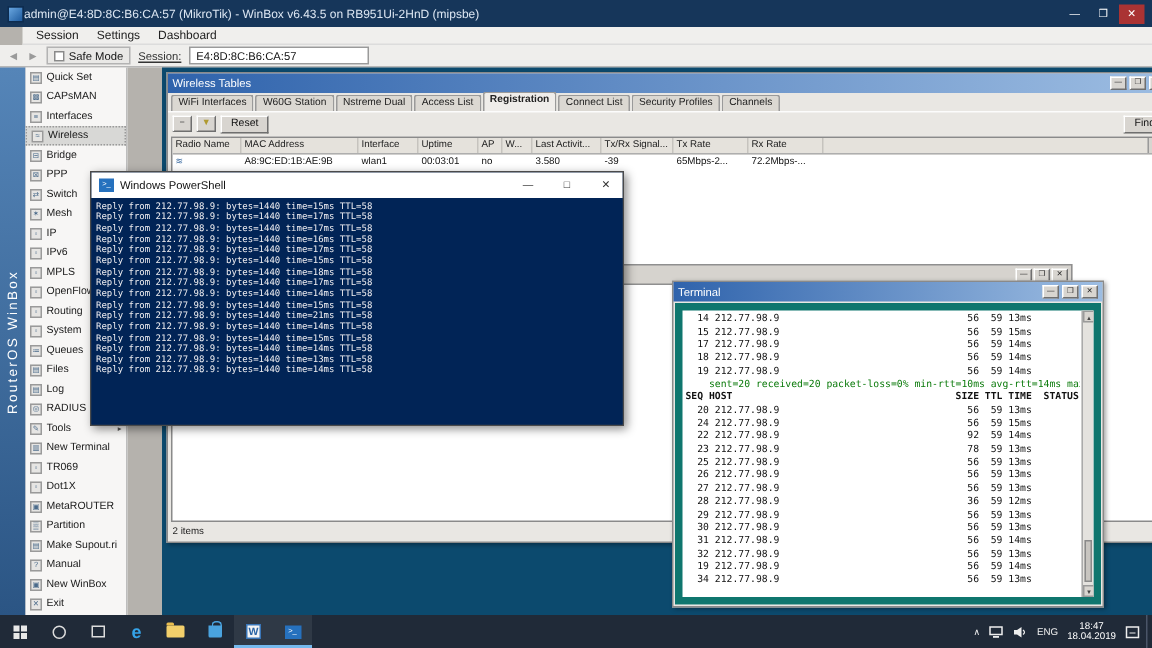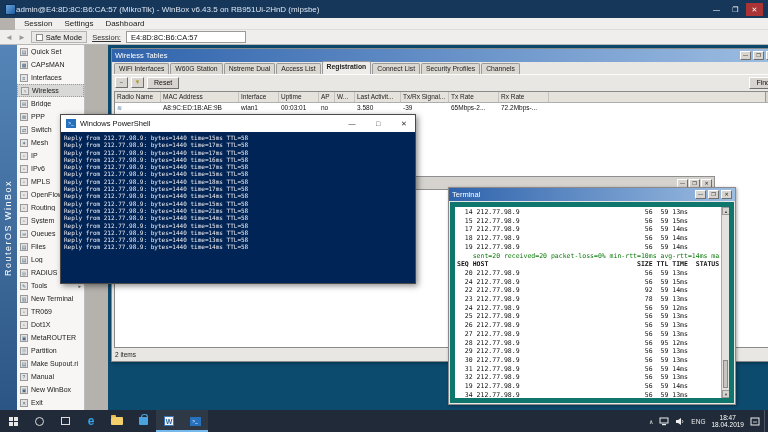--- a/index.html
+++ b/index.html
@@ -400,25 +400,24 @@
                 <div class="tline">  19 212.77.98.9                                56  59 14ms</div>
               </div>
             <div class="tline stats">    sent=20 received=20 packet-loss=0% min-rtt=10ms avg-rtt=14ms max-rtt=22ms</div>
             <div class="tline header">SEQ HOST                                      SIZE TTL TIME  STATUS</div>
             <div>
 
             <div class="tline">  20 212.77.98.9                                56  59 13ms</div>
                 <div class="tline">  24 212.77.98.9                                56  59 15ms</div>
                 <div class="tline">  22 212.77.98.9                                92  59 14ms</div>
                 <div class="tline">  23 212.77.98.9                                78  59 13ms</div>
-                <div class="tline">  24 212.77.98.9                                56  59 12ms</div>
                 <div class="tline">  25 212.77.98.9                                56  59 13ms</div>
                 <div class="tline">  26 212.77.98.9                                56  59 13ms</div>
                 <div class="tline">  27 212.77.98.9                                56  59 13ms</div>
-                <div class="tline">  28 212.77.98.9                                56  95 12ms</div>
+                <div class="tline">  28 212.77.98.9                                36  59 12ms</div>
                 <div class="tline">  29 212.77.98.9                                56  59 13ms</div>
                 <div class="tline">  30 212.77.98.9                                56  59 13ms</div>
                 <div class="tline">  31 212.77.98.9                                56  59 14ms</div>
                 <div class="tline">  32 212.77.98.9                                56  59 13ms</div>
                 <div class="tline">  19 212.77.98.9                                56  59 14ms</div>
                 <div class="tline">  34 212.77.98.9                                56  59 13ms</div>
               </div>
           </div>
           <div class="term-scroll">
             <div class="term-arrow up">▲</div>

